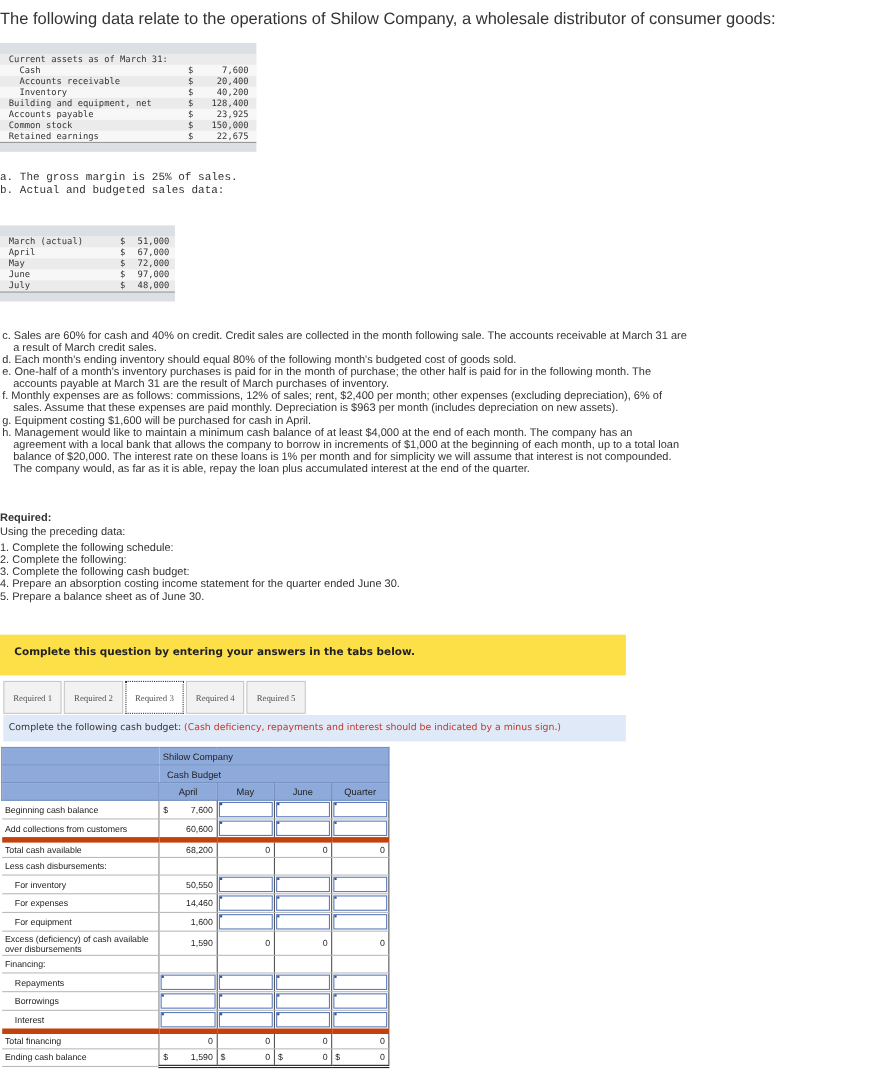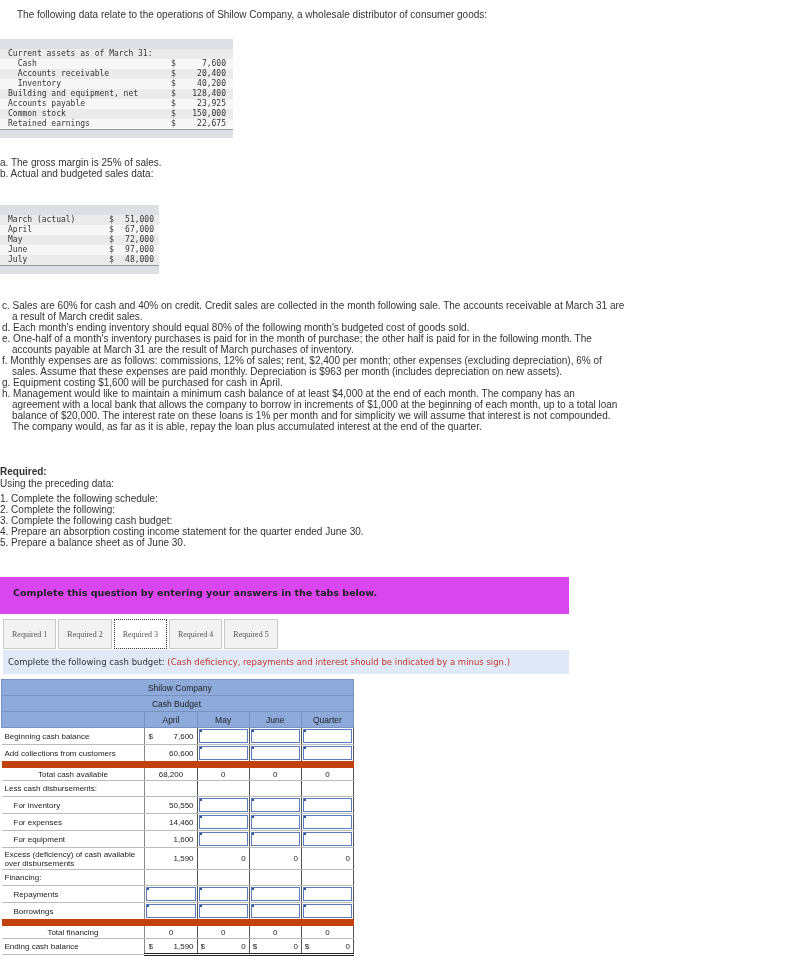--- a/index.html
+++ b/index.html
@@ -1,20 +1,20 @@
 <!DOCTYPE html>
 <html><head>
 <meta charset="utf-8">
 <style>
   * { box-sizing: border-box; margin: 0; padding: 0; }
   body {
     width: 805px; height: 976px; background: #ffffff; position: relative;
     font-family: "Liberation Sans", sans-serif; color: #222; overflow: hidden;
   }
-  .intro { position: absolute; left: 0; top: 9px; font-size: 10px; color: #333; padding-left: 17px; }
+  .intro { position: absolute; left: 0; top: 9px; font-size: 15px; color: #333; }
 
   .mono-table {
     position: absolute; left: 0; background: #f2f2f2;
     font-family: "DejaVu Sans Mono", monospace; font-size: 8px; color: #333;
   }
   .mono-table .bar { height: 10px; background: #dcdfe4; }
   .mono-table .bar.bottom { border-top: 1px solid #999; height: 9px; }
   .mono-table .row { display: flex; height: 10px; line-height: 10px; padding-left: 8px; }
   .mono-table .row:nth-child(odd) { background: #ebebeb; }
   .mono-table .row:nth-child(even) { background: #f7f7f7; }
@@ -23,21 +23,21 @@
   .mono-table .val { text-align: right; }
 
   .para { position: absolute; left: 0; font-size: 10px; line-height: 11px; color: #333; }
   .para p { padding-left: 12px; text-indent: -10px; margin: 0; }
 
   .required-block { position: absolute; left: 0; top: 466px; font-size: 10px; line-height: 12px; color: #333; }
   .required-block .hd { font-weight: bold; }
   .req-list { position: absolute; left: 0; top: 493px; font-size: 10px; line-height: 11px; color: #333; }
 
   .complete-box {
-    position: absolute; left: 0; top: 577px; width: 569px; height: 37px; background: #d946ef;
+    position: absolute; left: 0; top: 577px; width: 569px; height: 37px; background: #fde047;
     font-family: "DejaVu Sans", sans-serif; font-size: 9.5px; font-weight: bold; color: #222;
     padding: 10px 0 0 13px;
   }
   .tabs { position: absolute; left: 3px; top: 619px; display: flex; }
   .tab {
     height: 30px; border: 1px solid #c8c8c8; background: #f2f2f2; color: #555;
     font-family: Liberation Serif, serif; font-size: 8px; padding: 0 8px; line-height: 30px;
     margin-right: 2px;
   }
   .tab.active { background: #fff; border: 1px dotted #334; }
@@ -59,21 +59,21 @@
   .budget td.label.indent { padding-left: 12px; }
   .budget td.num { text-align: right; border-right: 1px solid #555; width: 52px; }
   .budget td.inp { padding: 1px 1px; border-right: 1px solid #555; }
   .budget td.inp .box {
     height: 14px; border: 1.5px solid #5b7bbf; background: #fff; position: relative;
   }
   .budget td.inp .box::before {
     content: ""; position: absolute; left: 0; top: 0; width: 2px; height: 2px; background: #2f5597;
   }
   .budget .dollar { float: left; }
-  .budget tr.total td { border-top: 7px solid #c2410c; text-align: center; }
+  .budget tr.total td { border-top: 5px solid #c2410c; }
   .budget tr.ending td.num { border-bottom: 3px double #222; }
   .budget tr.tall td { height: 22px; line-height: 9px; }
 </style>
 </head>
 <body>
 
 <div class="intro">The following data relate to the operations of Shilow Company, a wholesale distributor of consumer goods:</div>
 
 <div class="mono-table" style="top:39px; width:233px;">
   <div class="bar"></div>
@@ -113,21 +113,21 @@
       </div>
     <div class="row">
         <span class="lbl" style="width:163px">Retained earnings</span>
         <span class="dol" style="width:10px">$</span>
         <span class="val" style="width:45px">22,675</span>
       </div>
   </div>
   <div class="bar bottom"></div>
 </div>
 
-<div class="para" style="top:157px;">
+<div class="para" style="top:157px;font-family:Liberation Mono, monospace;">
   <div>a. The gross margin is 25% of sales.</div>
   <div>b. Actual and budgeted sales data:</div>
 </div>
 
 <div class="mono-table" style="top:205px; width:159px;">
   <div class="bar"></div>
   <div>
     <div class="row">
         <span class="lbl" style="width:101px">March (actual)</span>
         <span class="dol" style="width:10px">$</span>
@@ -326,20 +326,35 @@
     <td class="inp">
           <div class="box"></div>
         </td>
     <td class="inp">
           <div class="box"></div>
         </td>
     <td class="inp">
           <div class="box"></div>
         </td>
   </tr>
+  <tr class="body">
+    <td class="label indent">Interest</td>
+    <td class="inp">
+          <div class="box"></div>
+        </td>
+    <td class="inp">
+          <div class="box"></div>
+        </td>
+    <td class="inp">
+          <div class="box"></div>
+        </td>
+    <td class="inp">
+          <div class="box"></div>
+        </td>
+  </tr>
   <tr class="body total">
     <td class="label">Total financing</td>
     <td class="num">0</td>
     <td class="num">0</td>
     <td class="num">0</td>
     <td class="num">0</td>
   </tr>
   <tr class="body ending">
     <td class="label">Ending cash balance</td>
     <td class="num"><span class="dollar">$</span><span>1,590</span></td>

